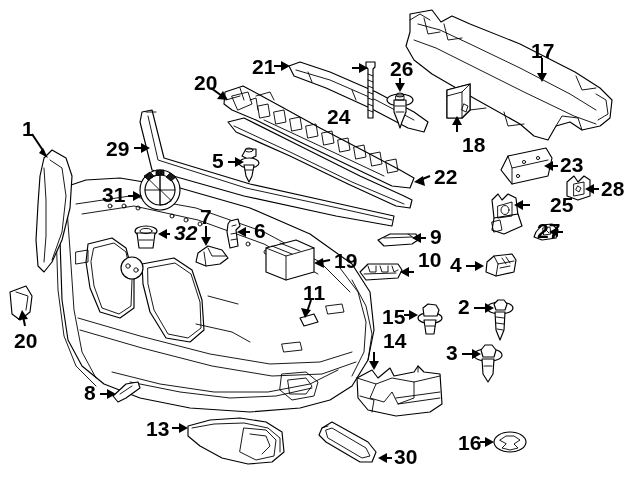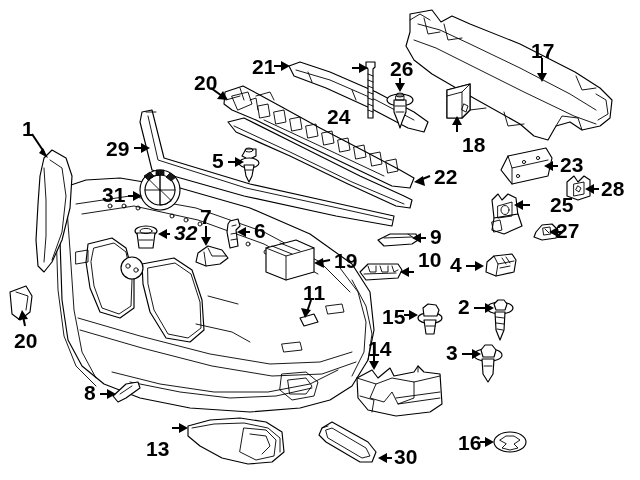--- a/index.html
+++ b/index.html
@@ -468,34 +468,34 @@
   <div class="callout" style="left:446px; top:342px;">3</div>
   <div class="callout" style="left:450px; top:254px;">4</div>
   <div class="callout" style="left:212px; top:150px;">5</div>
   <div class="callout" style="left:254px; top:220px;">6</div>
   <div class="callout" style="left:200px; top:206px;">7</div>
   <div class="callout" style="left:84px;  top:382px;">8</div>
   <div class="callout" style="left:430px; top:226px;">9</div>
   <div class="callout" style="left:418px; top:249px;">10</div>
   <div class="callout" style="left:303px; top:282px;">11</div>
   <div class="callout" style="left:14px;  top:330px;">20</div>
-  <div class="callout" style="left:146px; top:418px;margin-top:20px;">13</div>
-  <div class="callout" style="left:368px; top:330px;margin-top:8px;">14</div>
+  <div class="callout" style="left:146px; top:418px;">13</div>
+  <div class="callout" style="left:383px; top:330px;">14</div>
   <div class="callout" style="left:382px; top:306px;">15</div>
   <div class="callout" style="left:458px; top:432px;">16</div>
   <div class="callout" style="left:531px; top:40px;">17</div>
   <div class="callout" style="left:446px; top:134px;margin-left:16px;">18</div>
   <div class="callout" style="left:334px; top:250px;">19</div>
   <div class="callout" style="left:194px; top:72px;">20</div>
   <div class="callout" style="left:252px; top:56px;">21</div>
   <div class="callout" style="left:434px; top:166px;">22</div>
   <div class="callout" style="left:560px; top:154px;">23</div>
   <div class="callout" style="left:327px; top:58px;margin-top:48px;">24</div>
   <div class="callout" style="left:532px; top:194px;margin-left:18px;">25</div>
   <div class="callout" style="left:390px; top:58px;">26</div>
-  <div class="callout" style="left:556px; top:220px;">27</div>
+  <div class="callout" style="left:537px; top:220px;">27</div>
   <div class="callout" style="left:601px; top:178px;">28</div>
   <div class="callout" style="left:106px; top:138px;">29</div>
   <div class="callout" style="left:394px; top:446px;">30</div>
   <div class="callout" style="left:102px; top:184px;">31</div>
   <div class="callout" style="left:174px; top:222px;font-style:italic;">32</div>
 
 </div>
 
 </body></html>

